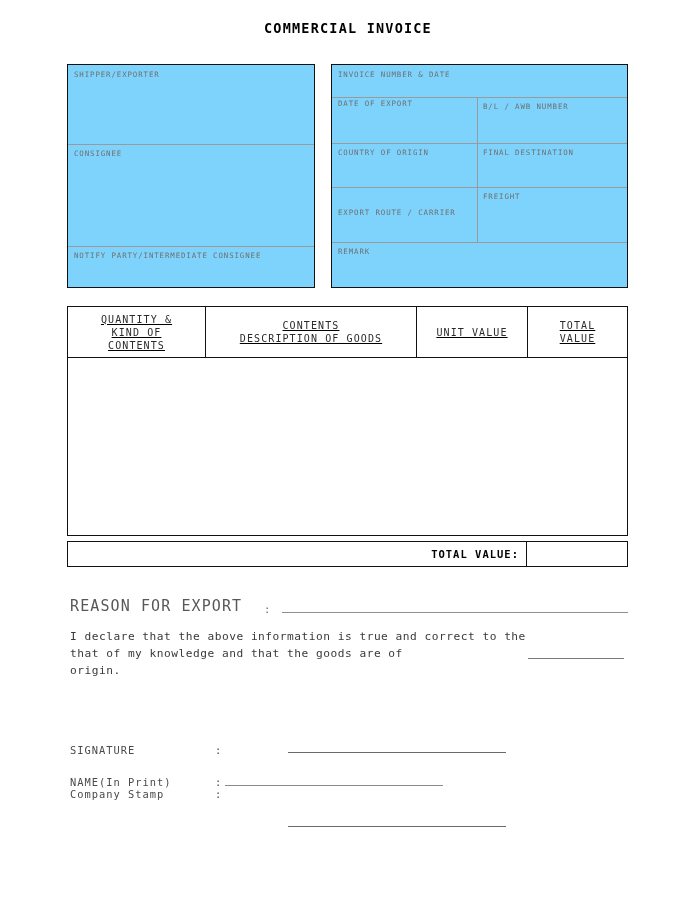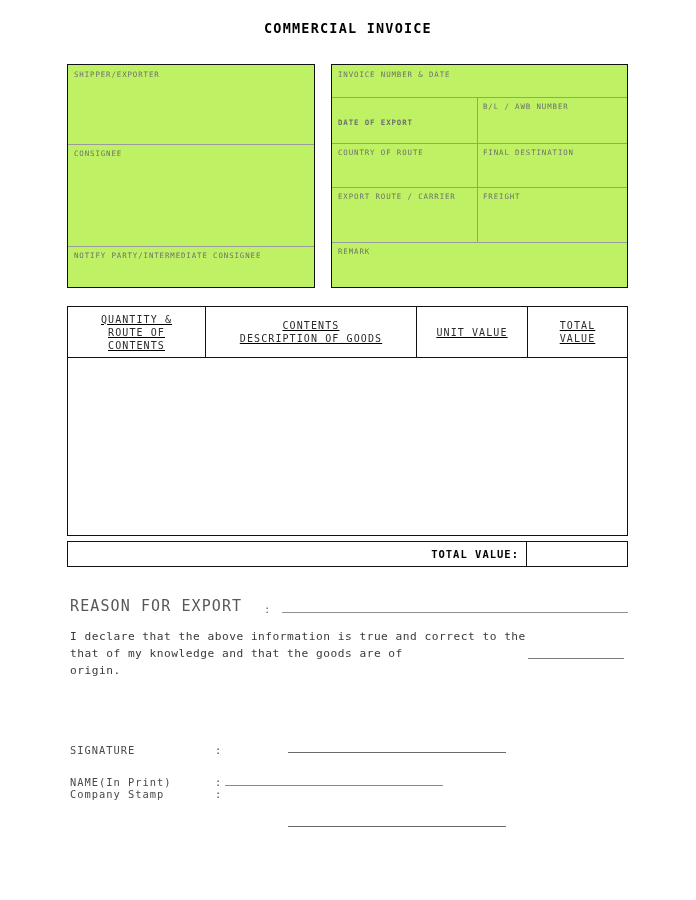--- a/index.html
+++ b/index.html
@@ -32,21 +32,21 @@
     font-weight: bold;
     letter-spacing: 1.2px;
     color: #000;
   }
 
   
   .box {
     position: absolute;
     border: 1.6px solid #111111;
     box-sizing: border-box;
-    background: #bef264;
+    background: #7dd3fc;
     padding-left: 40px;
   }
   .left-box  { left: 67px;  top: 64px; width: 248px; height: 224px; }
   .right-box { left: 331px; top: 64px; width: 297px; height: 224px; }
 
   .cell {
     position: absolute;
     box-sizing: border-box;
     padding: 5px 0 0 6px;
     overflow: hidden;
@@ -252,41 +252,41 @@
   </div>
 
   <div class="box right-box">
 
     <div class="cell" style="left:0; top:0; width:100%; height:32px;">
       <div class="cell-label">INVOICE NUMBER &amp; DATE</div>
       <div class="cell-value"></div>
     </div>
     <div class="divider-h" style="top:32px;"></div>
 
-    <div class="cell" style="left:0; top:48px; width:145px; height:46px;font-weight:bold;">
+    <div class="cell" style="left:0; top:29px; width:145px; height:46px;">
       <div class="cell-label">DATE OF EXPORT</div>
       <div class="cell-value"></div>
     </div>
     <div class="cell" style="left:145px; top:32px; width:152px; height:46px;">
       <div class="cell-label">B/L / AWB NUMBER</div>
       <div class="cell-value"></div>
     </div>
     <div class="divider-h" style="top:78px;"></div>
 
     <div class="cell" style="left:0; top:78px; width:145px; height:44px;">
-      <div class="cell-label">COUNTRY OF ROUTE</div>
+      <div class="cell-label">COUNTRY OF ORIGIN</div>
       <div class="cell-value"></div>
     </div>
     <div class="cell" style="left:145px; top:78px; width:152px; height:44px;">
       <div class="cell-label">FINAL DESTINATION</div>
       <div class="cell-value"></div>
     </div>
     <div class="divider-h" style="top:122px;"></div>
 
-    <div class="cell" style="left:0; top:122px; width:145px; height:55px;">
+    <div class="cell" style="left:0; top:138px; width:145px; height:55px;">
       <div class="cell-label">EXPORT ROUTE / CARRIER</div>
       <div class="cell-value"></div>
     </div>
     <div class="cell" style="left:145px; top:122px; width:152px; height:55px;">
       <div class="cell-label">FREIGHT</div>
       <div class="cell-value"></div>
     </div>
     <div class="divider-h" style="top:177px;"></div>
 
     <div class="divider-v" style="left:145px; top:32px; height:145px;"></div>
@@ -295,21 +295,21 @@
       <div class="cell-label">REMARK</div>
       <div class="cell-value"></div>
     </div>
   </div>
 
   <div class="goods-table">
     <div class="goods-head">
       <div class="gh gh-qty">
         <div>
           <div>QUANTITY &amp;</div>
-          <div>ROUTE OF</div>
+          <div>KIND OF</div>
           <div>CONTENTS</div>
         </div>
       </div>
       <div class="gh gh-contents">
         <div>
           <div>CONTENTS</div>
           <div>DESCRIPTION OF GOODS</div>
         </div>
       </div>
       <div class="gh gh-unit">

